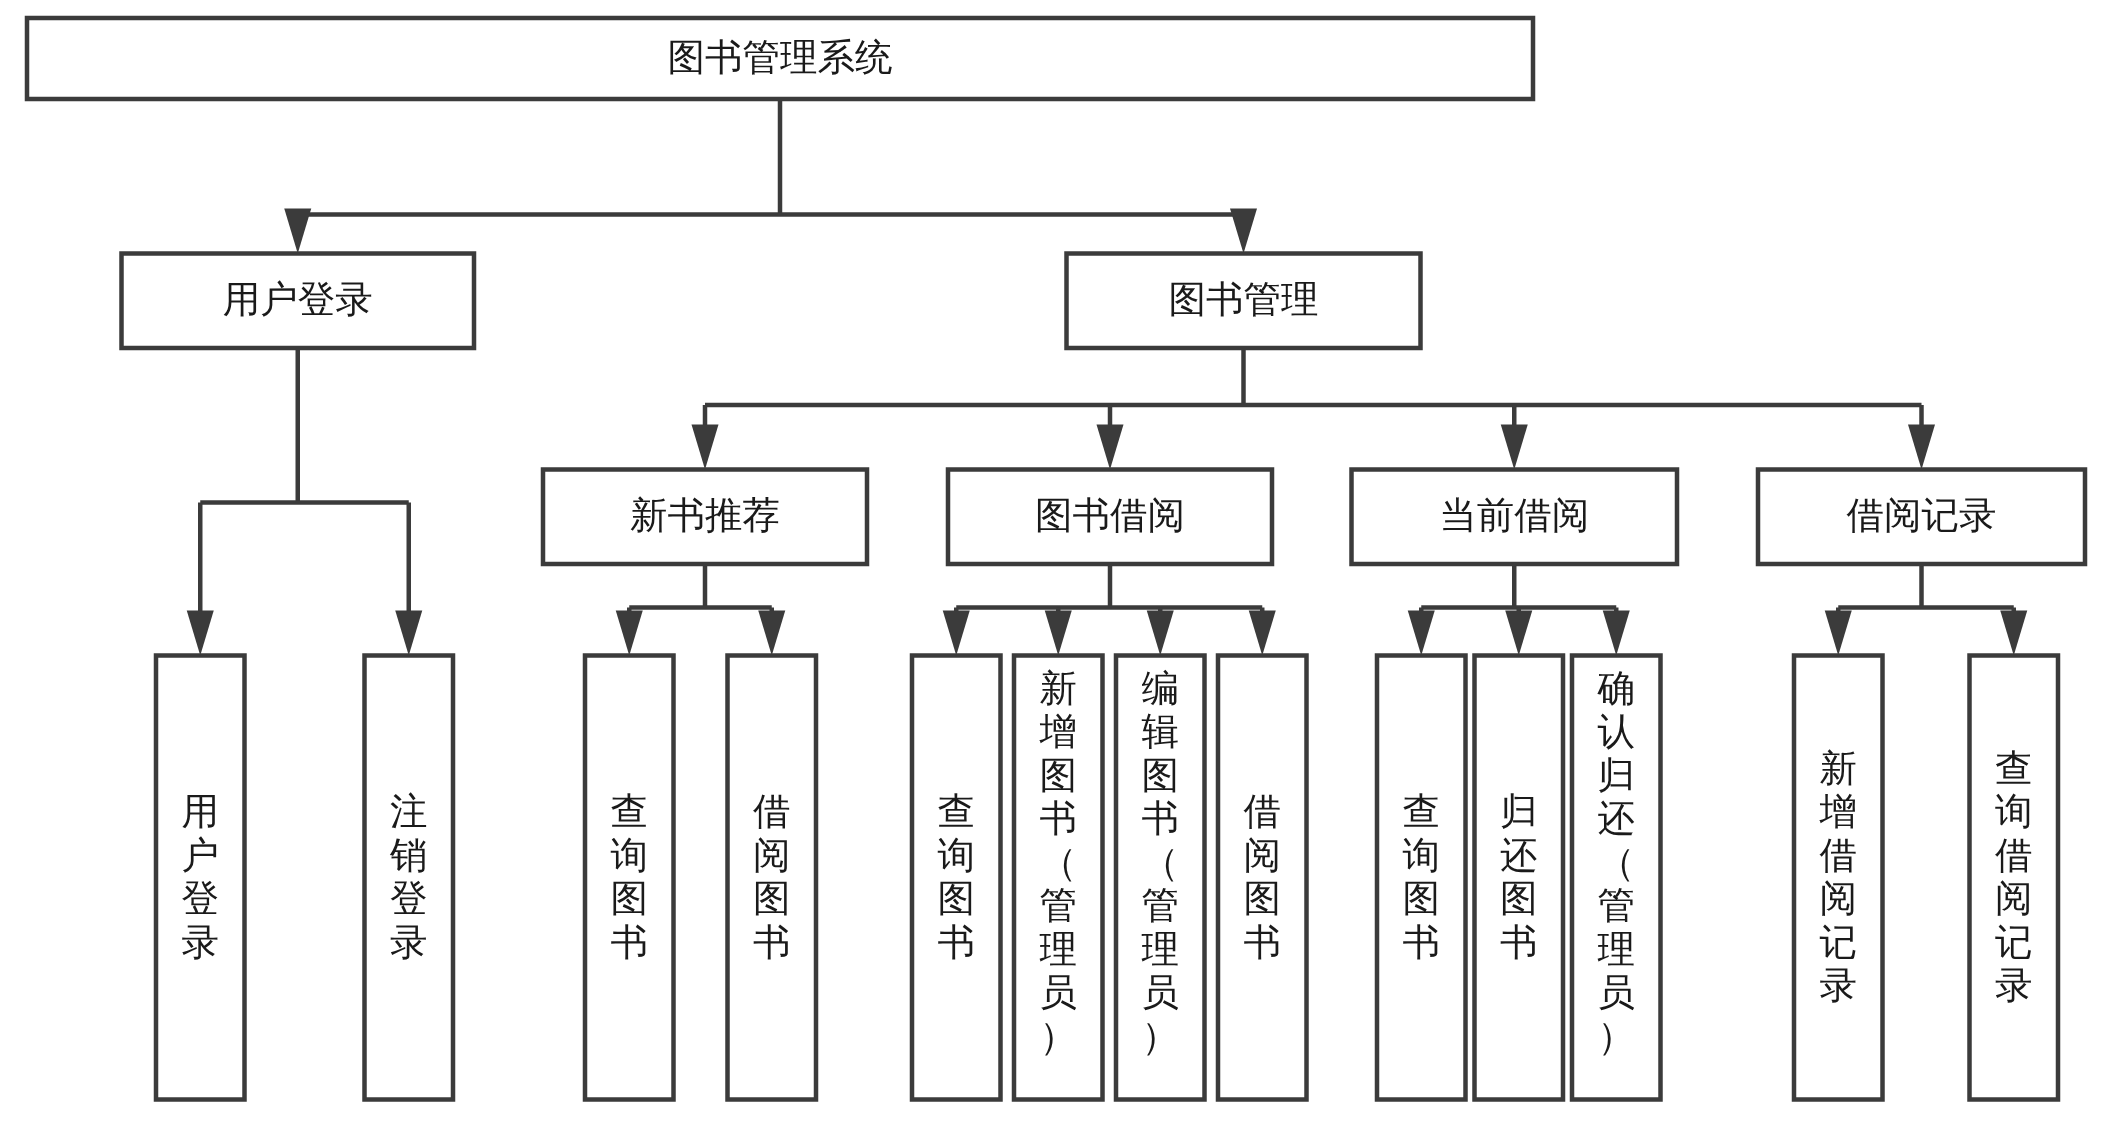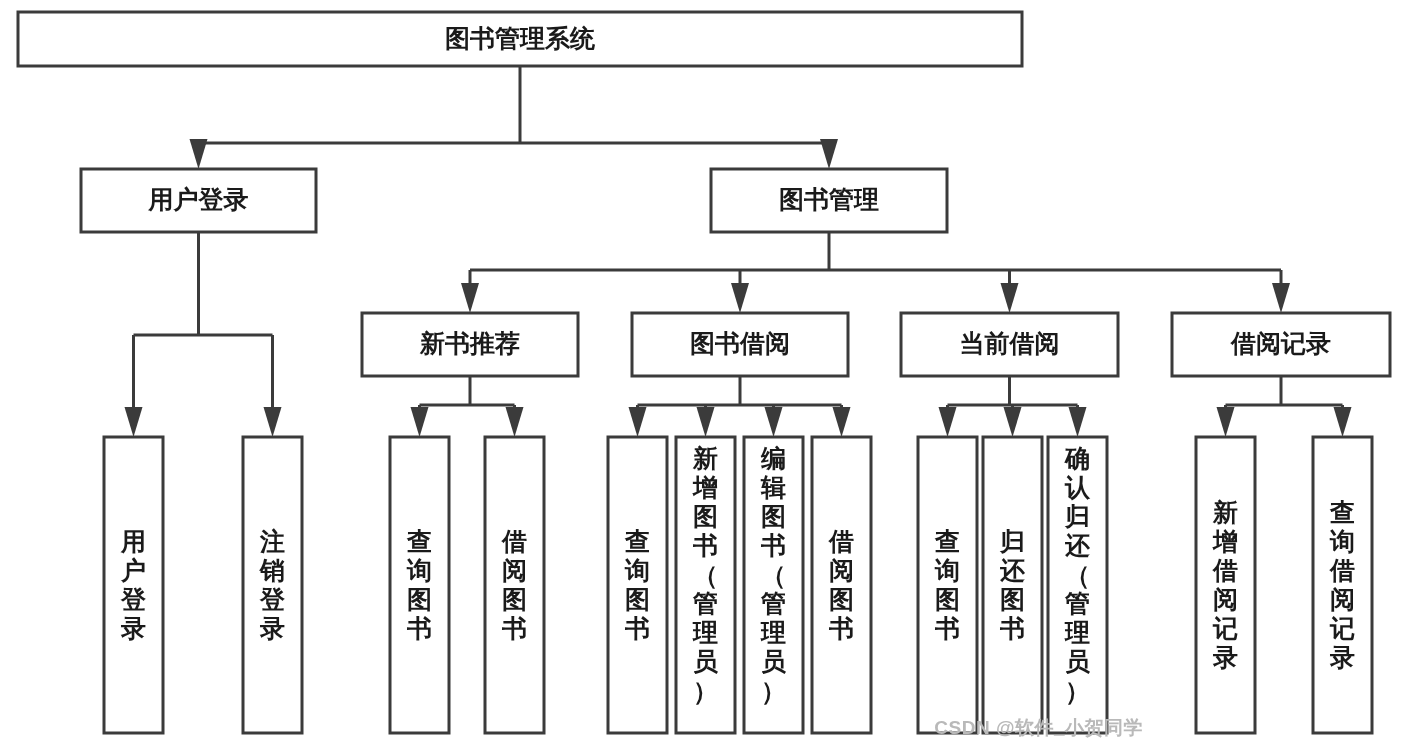--- a/index.html
+++ b/index.html
@@ -11,21 +11,20 @@
     width: 1405px;
     height: 747px;
     font-family: "Liberation Sans", "DejaVu Sans", sans-serif;
     overflow: hidden;
     position: relative;
   }
   #diagram-root {
     position: relative;
     width: 1151px;
     height: 747px;
-    font-weight: bold;
   }
   svg#diagram {
     display: block;
     width: 1405px;
     height: 747px;
   }
   .node-box {
     fill: #ffffff;
     stroke: #3b3b3b;
     stroke-width: 3;
@@ -200,14 +199,13 @@
         <g>
           <rect x="1196" y="437" width="59" height="296" class="node-box"></rect>
           <text x="1225.5" class="node-label-v"><tspan x="1225.5" y="520.62">新</tspan><tspan x="1225.5" y="549.62">增</tspan><tspan x="1225.5" y="578.62">借</tspan><tspan x="1225.5" y="607.62">阅</tspan><tspan x="1225.5" y="636.62">记</tspan><tspan x="1225.5" y="665.62">录</tspan></text>
         </g>
         <g>
           <rect x="1313" y="437" width="59" height="296" class="node-box"></rect>
           <text x="1342.5" class="node-label-v"><tspan x="1342.5" y="520.62">查</tspan><tspan x="1342.5" y="549.62">询</tspan><tspan x="1342.5" y="578.62">借</tspan><tspan x="1342.5" y="607.62">阅</tspan><tspan x="1342.5" y="636.62">记</tspan><tspan x="1342.5" y="665.62">录</tspan></text>
         </g>
       </g>
   </svg>
-  <div class="watermark">CSDN @软件_小贺同学</div>
 </div>
 
 </body></html>

